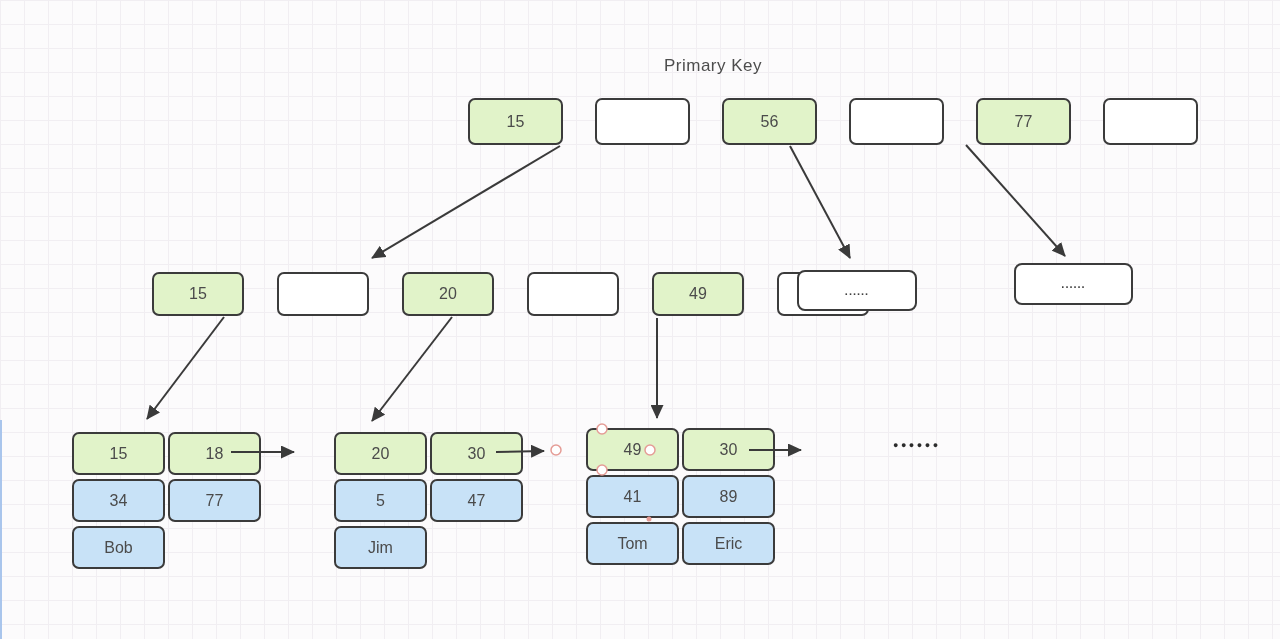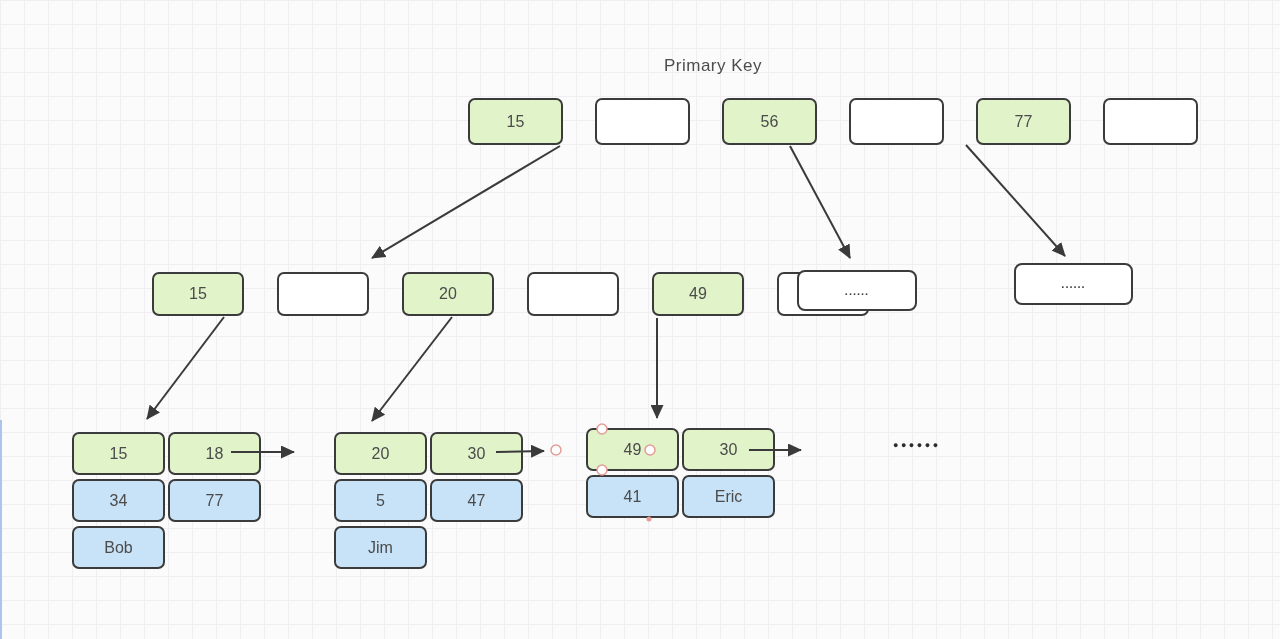--- a/index.html
+++ b/index.html
@@ -84,20 +84,22 @@
     <div class="cell key">30</div>
     <div class="cell val">5</div>
     <div class="cell val">47</div>
     <div class="cell val">Jim</div>
   </div>
 
   <div class="leaf" style="left:555px;top:428px;">
     <div class="cell key">49</div>
     <div class="cell key">30</div>
     <div class="cell val">41</div>
+    <div class="cell val">89</div>
+    <div class="cell val">Tom</div>
     <div class="cell val">Eric</div>
   </div>
 
   <div class="chain-dots">●●●●●●</div>
 
   <div class="edge-strip"></div>
 
   <svg class="overlay" width="1280" height="639" viewBox="0 0 1280 639">
     <defs>
       <marker id="ah" markerUnits="userSpaceOnUse" markerWidth="16" markerHeight="13" refX="13" refY="6.5" orient="auto">

